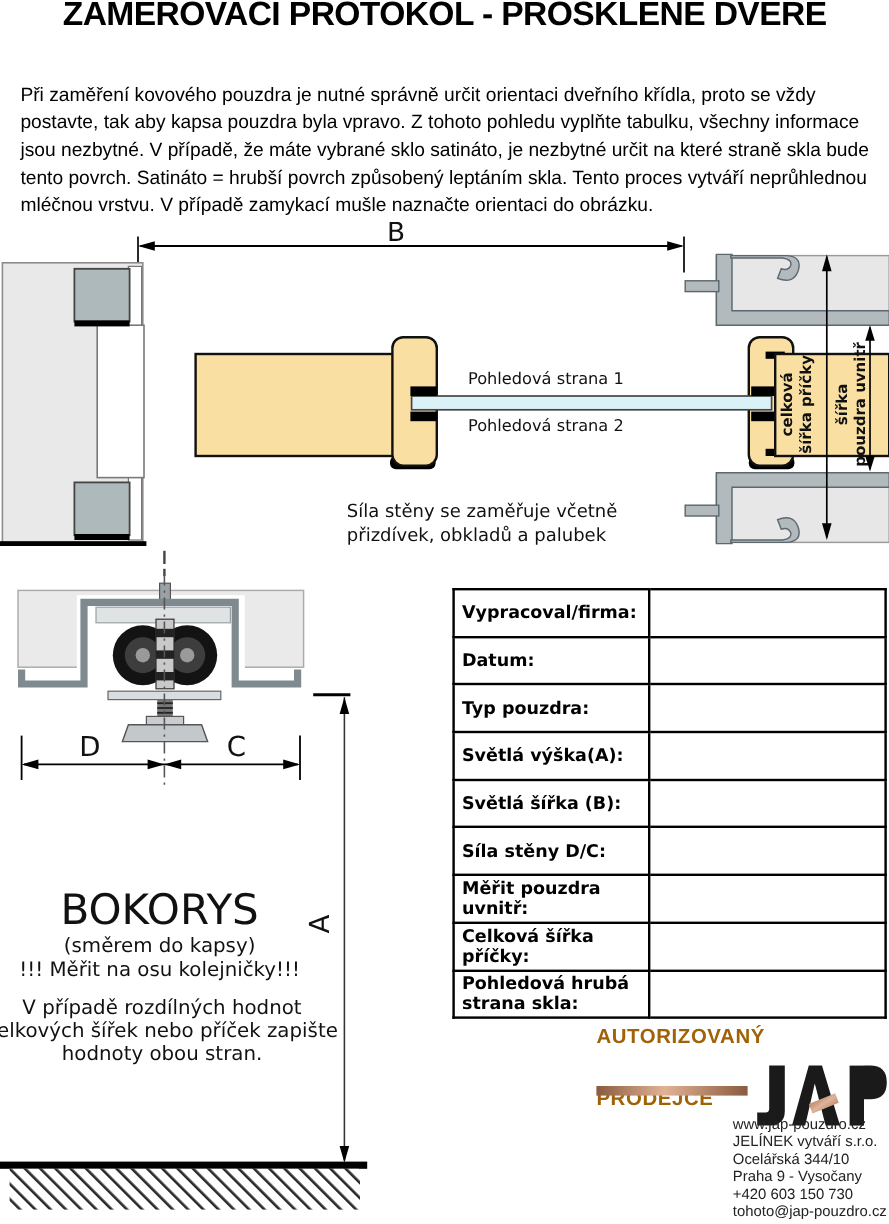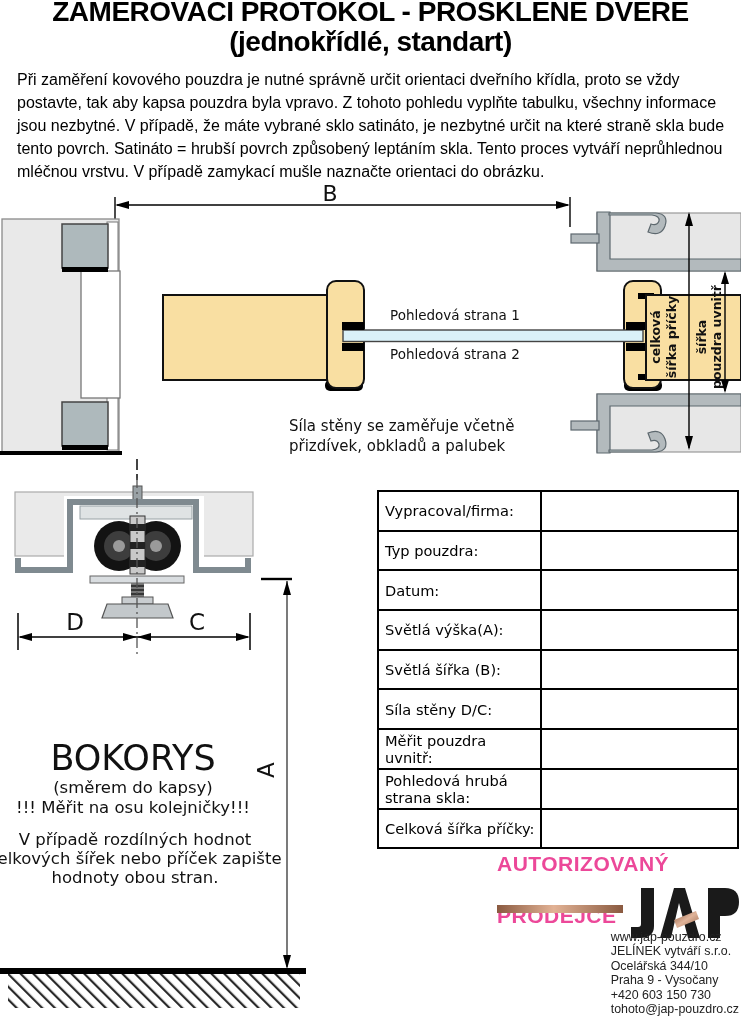--- a/index.html
+++ b/index.html
@@ -6,38 +6,37 @@
   #page{position:relative;width:741px;height:1020px;background:#fff;overflow:hidden;
         font-family:"Liberation Sans",sans-serif;color:#000;}
   .abs{position:absolute;}
   
   #title{left:0;top:-3px;width:741px;text-align:center;font-weight:700;font-size:28px;line-height:30px;letter-spacing:-0.5px;}
   #intro{left:17px;top:52px;width:722px;font-size:16px;line-height:23px;}
   
   #mtable{left:377px;top:490px;border-collapse:collapse;table-layout:fixed;}
   #mtable td{border:2px solid #000;height:35.7px;vertical-align:middle;background:#fff;}
   #mtable td.lbl{width:153px;font-family:"DejaVu Sans","Liberation Sans",sans-serif;
-                 font-weight:400;font-size:14.6px;line-height:17px;padding:0 2px 0 6px;margin-left:14px;}
+                 font-weight:700;font-size:14.6px;line-height:17px;padding:0 2px 0 6px;margin-left:14px;}
   #mtable td.val{width:193px;}
   
-  .copper-txt{color:#ec4899;font-weight:700;font-size:21px;letter-spacing:0.5px;line-height:23px;}
+  .copper-txt{color:#a16207;font-weight:700;font-size:17px;letter-spacing:0.5px;line-height:23px;}
   #copper-bar{left:497px;top:905px;width:126px;height:8px;
               background:linear-gradient(90deg,#8a5a40,#e2b295 45%,#8a5a40);}
   #contact{right:2px;top:930px;font-size:12.4px;line-height:14.4px;color:#222;}
   
   svg text{font-family:"DejaVu Sans","Liberation Sans",sans-serif;fill:#111;}
 </style>
 </head>
 <body>
 
 <div id="page">
 
   <div class="abs" id="title">
     <div>ZAMĚŘOVACÍ PROTOKOL - PROSKLENÉ DVEŘE</div>
-    <div>(jednokřídlé, standart)</div>
   </div>
 
   <p class="abs" id="intro">Při zaměření kovového pouzdra je nutné správně určit orientaci dveřního křídla, proto se vždy postavte, tak aby kapsa pouzdra byla vpravo. Z tohoto pohledu vyplňte tabulku, všechny informace jsou nezbytné. V případě, že máte vybrané sklo satináto, je nezbytné určit na které straně skla bude tento povrch. Satináto = hrubší povrch způsobený leptáním skla. Tento proces vytváří neprůhlednou mléčnou vrstvu. V případě zamykací mušle naznačte orientaci do obrázku.</p>
 
   <svg class="abs" style="left:0;top:185px" width="741" height="295" viewBox="0 185 741 295">
 
     <g>
       <line x1="115" y1="197" x2="115" y2="220" stroke="#000" stroke-width="1.4"></line>
       <line x1="570" y1="197" x2="570" y2="227" stroke="#000" stroke-width="1.4"></line>
       <line x1="117" y1="205" x2="568" y2="205" stroke="#000" stroke-width="1.6"></line>
@@ -191,49 +190,49 @@
     </g>
   </svg>
 
   <table id="mtable" class="abs">
     <tbody>
       <tr>
           <td class="lbl"><span>Vypracoval/firma:</span></td>
           <td class="val"></td>
         </tr>
       <tr>
+          <td class="lbl"><span>Datum:</span></td>
+          <td class="val"></td>
+        </tr>
+      <tr>
           <td class="lbl"><span>Typ pouzdra:</span></td>
           <td class="val"></td>
         </tr>
       <tr>
-          <td class="lbl"><span>Datum:</span></td>
-          <td class="val"></td>
-        </tr>
-      <tr>
           <td class="lbl"><span>Světlá výška(A):</span></td>
           <td class="val"></td>
         </tr>
       <tr>
           <td class="lbl"><span>Světlá šířka (B):</span></td>
           <td class="val"></td>
         </tr>
       <tr>
           <td class="lbl"><span>Síla stěny D/C:</span></td>
           <td class="val"></td>
         </tr>
       <tr>
           <td class="lbl"><span>Měřit pouzdra uvnitř:</span></td>
           <td class="val"></td>
         </tr>
       <tr>
+          <td class="lbl"><span>Celková šířka příčky:</span></td>
+          <td class="val"></td>
+        </tr>
+      <tr>
           <td class="lbl"><span>Pohledová hrubá strana skla:</span></td>
-          <td class="val"></td>
-        </tr>
-      <tr>
-          <td class="lbl"><span>Celková šířka příčky:</span></td>
           <td class="val"></td>
         </tr>
     </tbody>
   </table>
 
   <div class="abs copper-txt" style="left:497px;top:852px">AUTORIZOVANÝ</div>
   <div class="abs copper-txt" style="left:497px;top:904px">PRODEJCE</div>
   <div class="abs" id="copper-bar"></div>
 
   <svg class="abs" style="left:626px;top:886px" width="114" height="56" viewBox="0 0 114 56" role="img">

